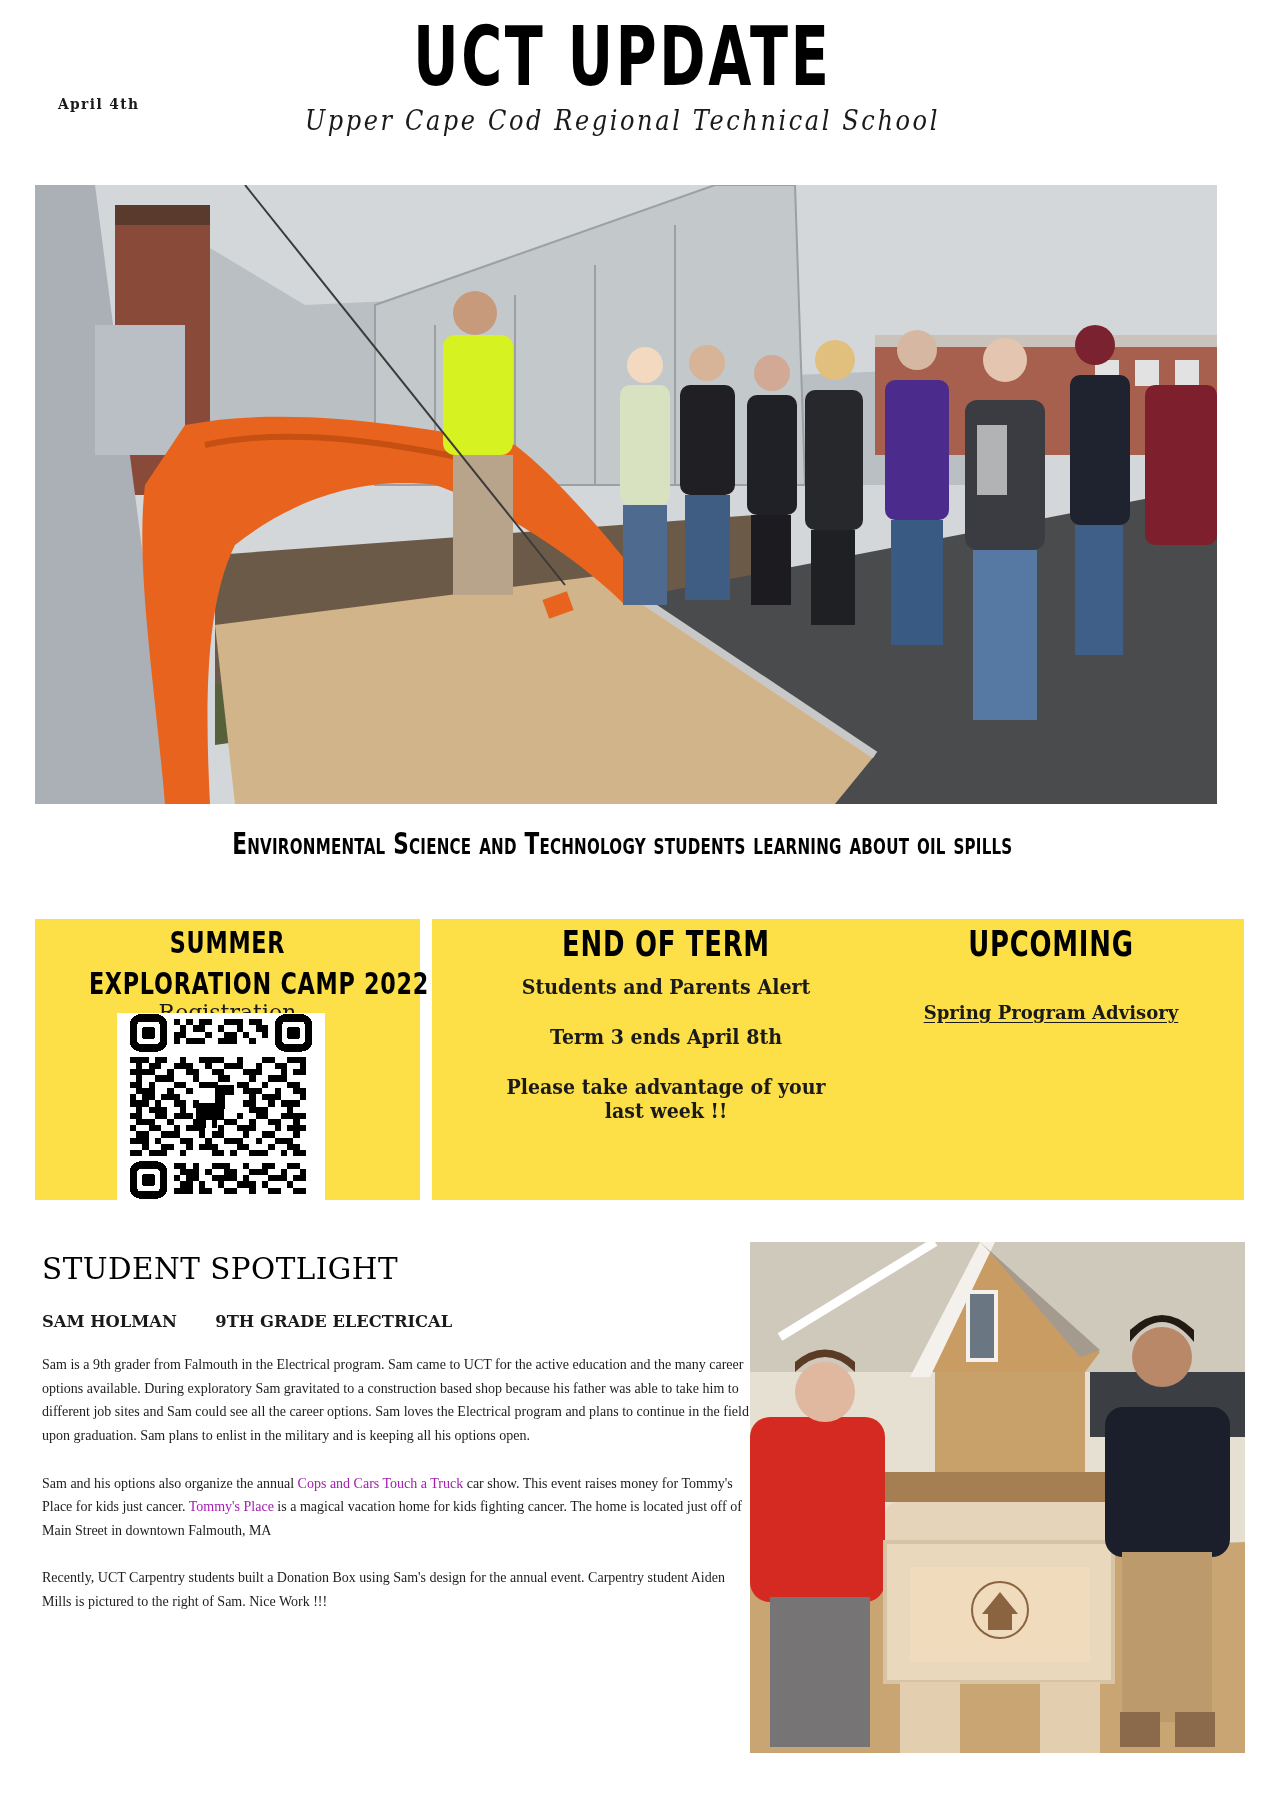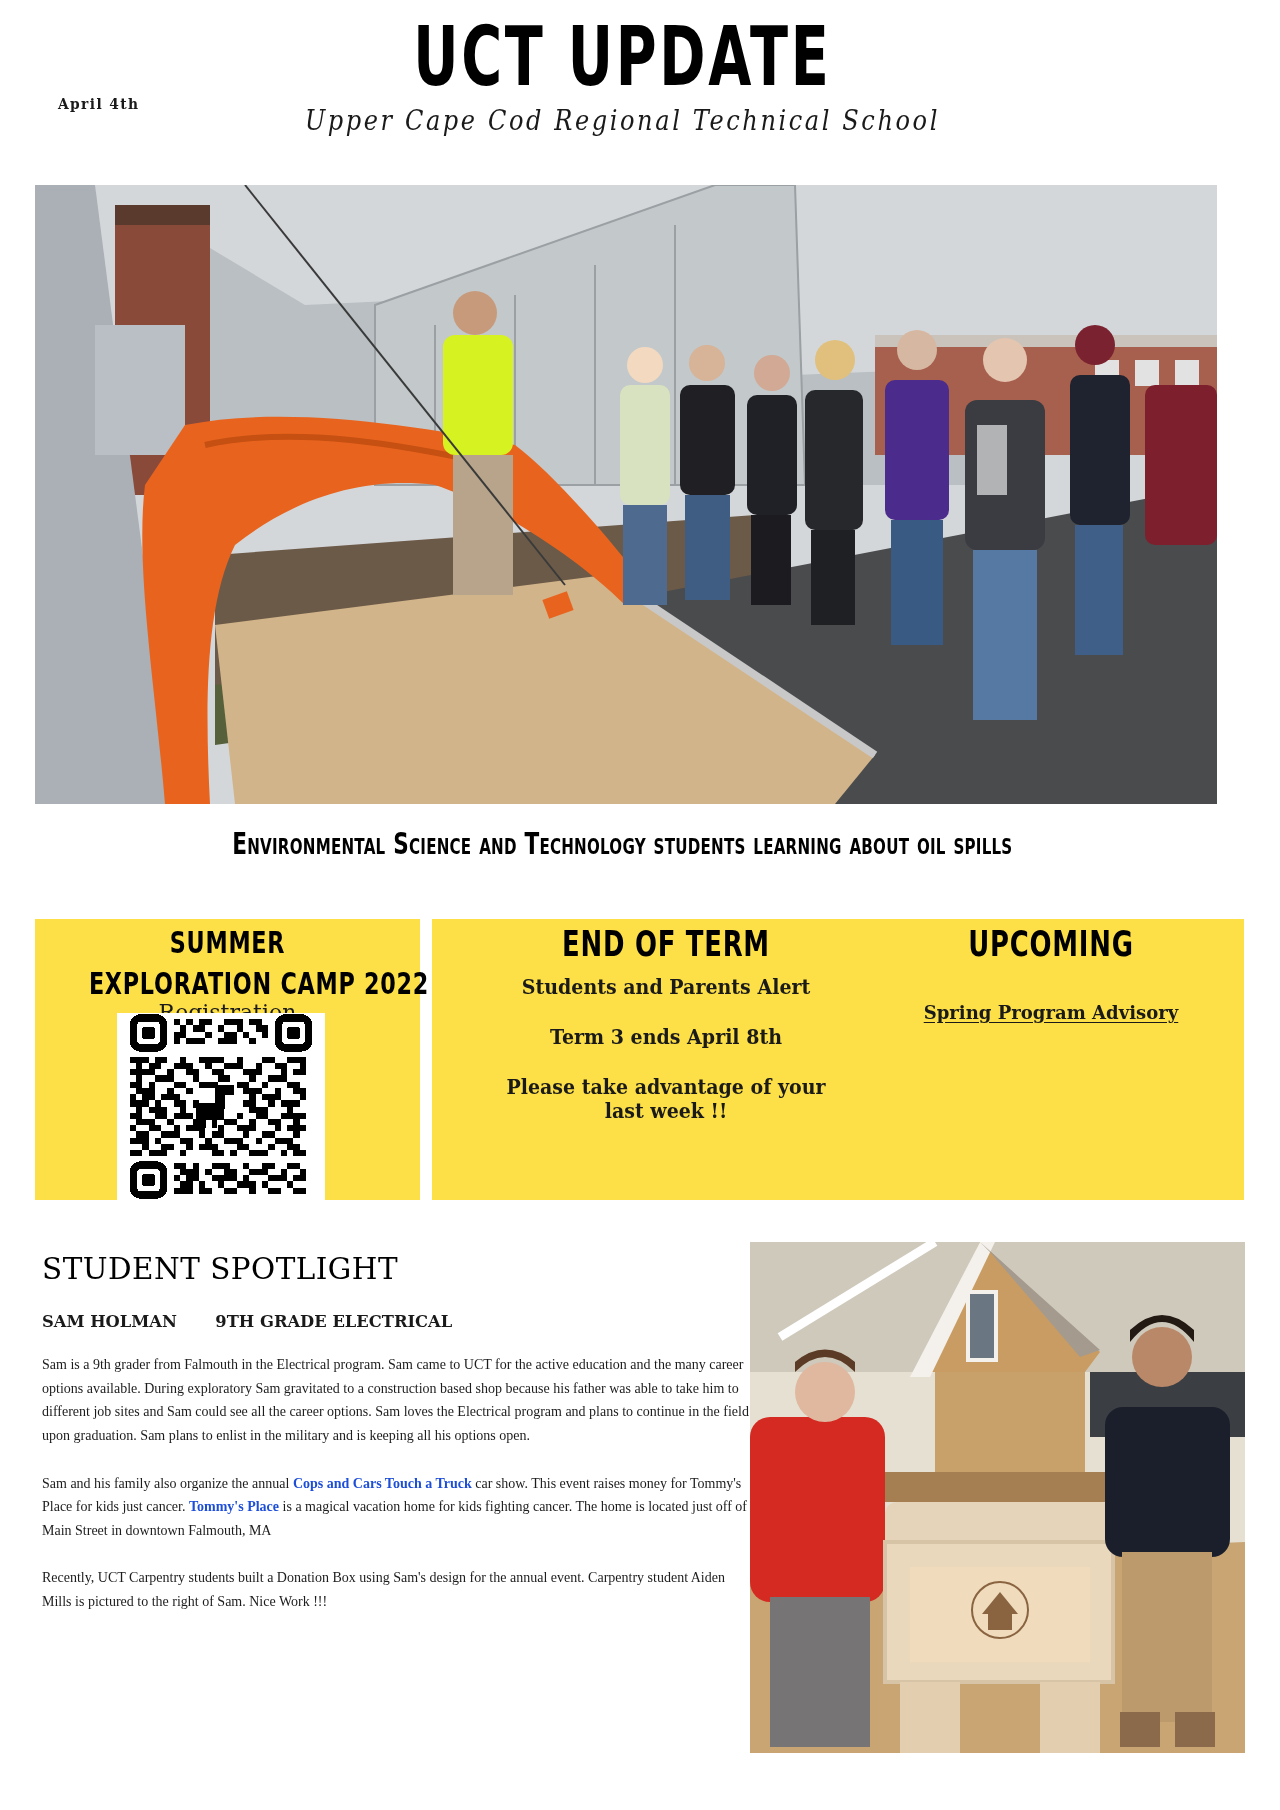--- a/index.html
+++ b/index.html
@@ -99,21 +99,21 @@
   .spot-sub {
     left: 42px; top: 1311px; font-family: "DejaVu Serif", serif; font-weight: bold;
     font-size: 17px; color: #1a1a1a; display: flex; gap: 40px;
     transform: scaleX(0.96); transform-origin: left;
   }
   .spot-body {
     left: 42px; top: 1353px; width: 710px;
     font-family: "Liberation Serif", serif; font-size: 14px; line-height: 23.7px; color: #1c1c1c;
   }
   .spot-body p { margin-bottom: 23.7px; }
-  .spot-body b { font-weight: bold; color: #1d4ed8; }
+  .spot-body b { font-weight: normal; color: #a21caf; }
 
   .spot-photo {
     left: 750px; top: 1242px; width: 495px; height: 511px; overflow: hidden; background: #d7cdb8;
   }
   .spot-photo svg { width: 100%; height: 100%; display: block; }
 </style>
 </head>
 <body>
 
 <div class="abs date-label">April 4th</div>
@@ -395,21 +395,21 @@
   <div class="advisory-link">Spring Program Advisory</div>
 </div>
 
 <div class="abs spot-heading">STUDENT SPOTLIGHT</div>
 <div class="abs spot-sub">
   <span>SAM HOLMAN</span>
   <span>9TH GRADE ELECTRICAL</span>
 </div>
 <div class="abs spot-body">
   <p>Sam is a 9th grader from Falmouth in the Electrical program. Sam came to UCT for the active education and the many career options available. During exploratory Sam gravitated to a construction based shop because his father was able to take him to different job sites and Sam could see all the career options. Sam loves the Electrical program and plans to continue in the field upon graduation. Sam plans to enlist in the military and is keeping all his options open.</p>
-  <p><span>Sam and his family also organize the annual </span><b>Cops and Cars Touch a Truck</b><span> car show. This event raises money for Tommy's Place for kids just cancer. </span><b>Tommy's Place</b><span> is a magical vacation home for kids fighting cancer. The home is located just off of Main Street in downtown Falmouth, MA</span></p>
+  <p><span>Sam and his options also organize the annual </span><b>Cops and Cars Touch a Truck</b><span> car show. This event raises money for Tommy's Place for kids just cancer. </span><b>Tommy's Place</b><span> is a magical vacation home for kids fighting cancer. The home is located just off of Main Street in downtown Falmouth, MA</span></p>
   <p>Recently, UCT Carpentry students built a Donation Box using Sam's design for the annual event. Carpentry student Aiden Mills is pictured to the right of Sam. Nice Work !!!</p>
 </div>
 
 <div class="abs spot-photo" title="Two students standing beside a wooden donation box engraved with the Tommy's Place logo in a carpentry shop">
   <svg viewBox="0 0 495 511" preserveAspectRatio="none">
     <rect width="495" height="511" fill="#e6e0d2"></rect>
 
     <rect x="0" y="0" width="495" height="130" fill="#cfc9bc"></rect>
     <line x1="30" y1="95" x2="185" y2="0" stroke="#ffffff" stroke-width="9"></line>
 

